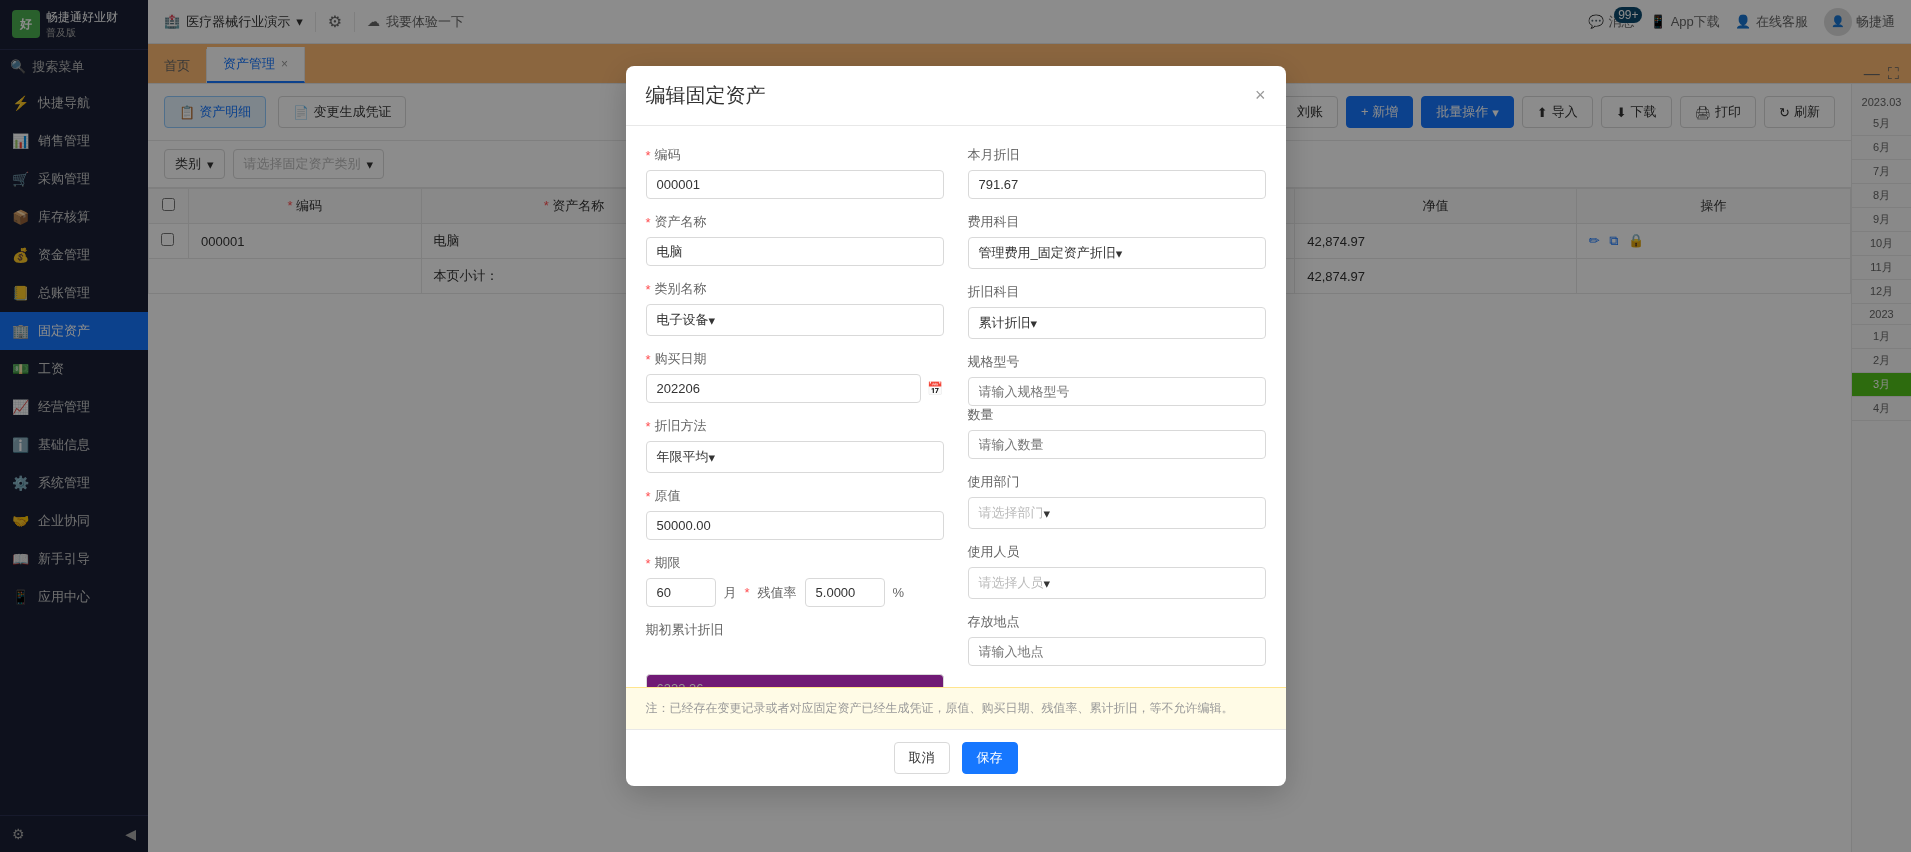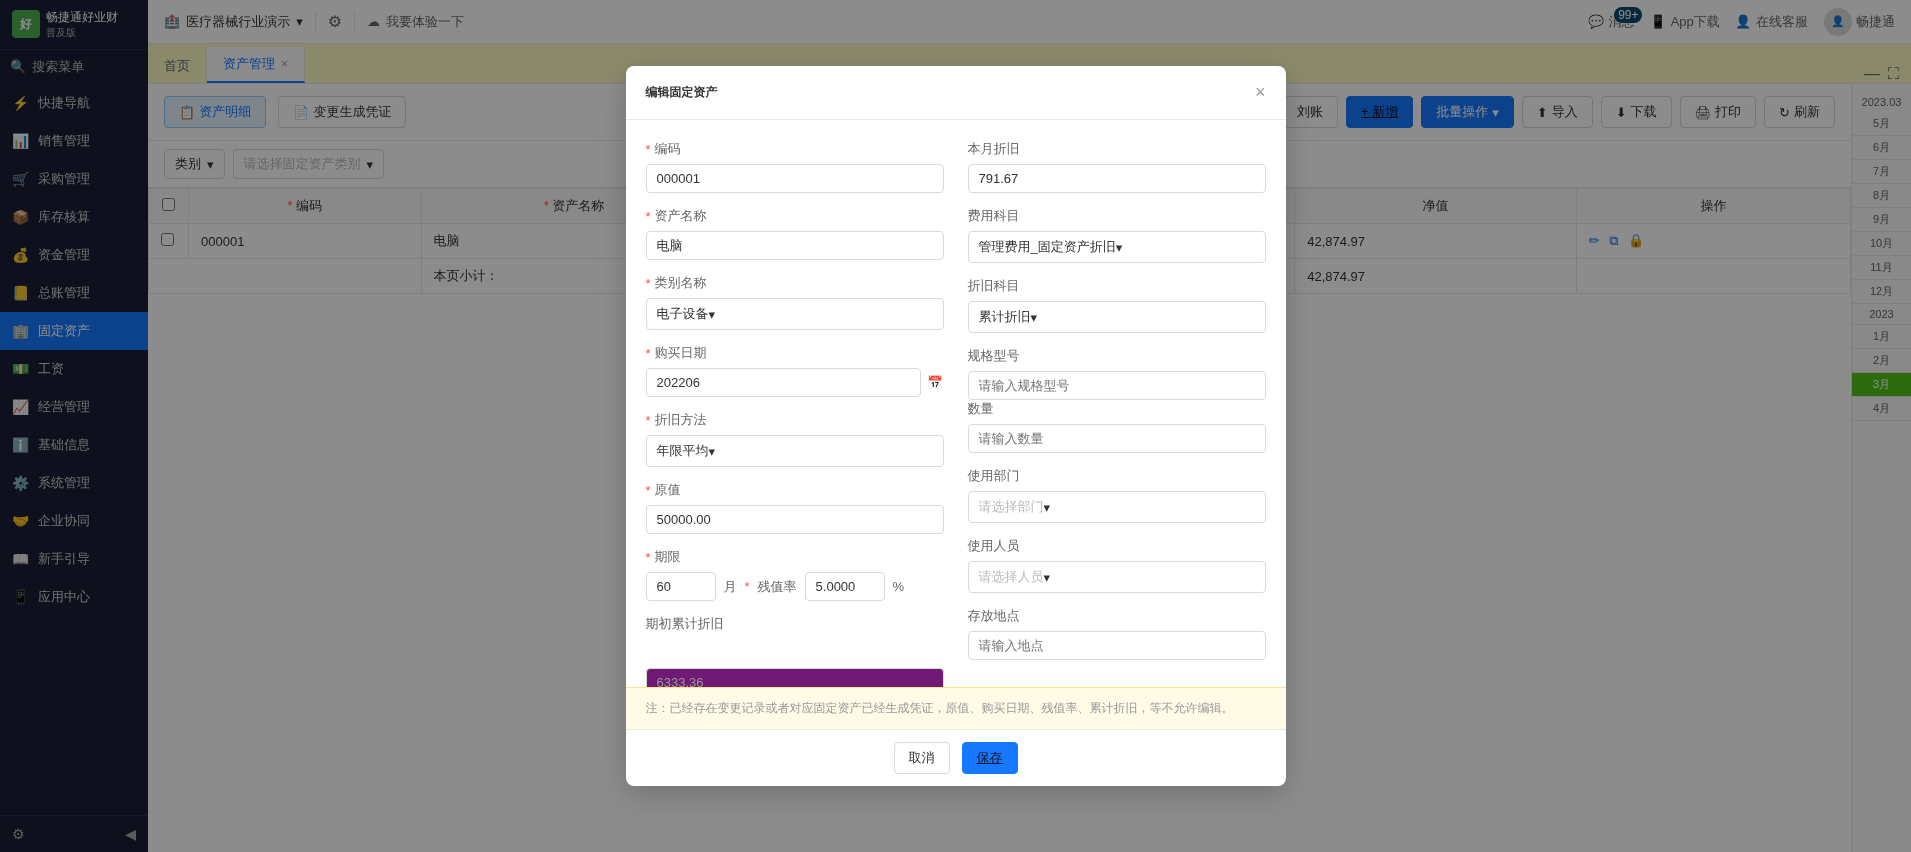--- a/index.html
+++ b/index.html
@@ -28,50 +28,50 @@
     .topbar-divider { width: 1px; height: 20px; background: #e8e8e8; }
     .topbar-gear { color: #666; cursor: pointer; font-size: 16px; }
     .topbar-experience { display: flex; align-items: center; gap: 6px; color: #666; font-size: 13px; cursor: pointer; }
     .topbar-right { margin-left: auto; display: flex; align-items: center; gap: 16px; }
     .topbar-badge-container { position: relative; cursor: pointer; }
     .topbar-badge { background: #0c4a6e; color: #fff; font-size: 12px; padding: 1px 4px; border-radius: 8px; position: absolute; top: -6px; right: -8px; }
     .topbar-icon-text { display: flex; align-items: center; gap: 4px; color: #666; font-size: 13px; cursor: pointer; }
     .topbar-avatar { width: 28px; height: 28px; background: #ddd; border-radius: 50%; display: flex; align-items: center; justify-content: center; font-size: 11px; color: #666; }
 
     
-    .tabs { height: 40px; background: #fef9c3; display: flex; align-items: flex-end; padding: 0 0 0 0; border-bottom: 1px solid #e8e8e8; flex-shrink: 0; }
+    .tabs { height: 40px; background: #fdba74; display: flex; align-items: flex-end; padding: 0 0 0 0; border-bottom: 1px solid #e8e8e8; flex-shrink: 0; }
     .tab { padding: 8px 16px; cursor: pointer; font-size: 13px; color: #666; border-right: 1px solid #e8e8e8; display: flex; align-items: center; gap: 6px; }
     .tab.active { background: #fff; color: #1677ff; border-bottom: 2px solid #1677ff; }
     .tab-close { color: #999; font-size: 12px; cursor: pointer; }
 
     
     .content { flex: 1; background: #fff; overflow: auto; position: relative; }
     .content-header { padding: 12px 16px; display: flex; align-items: center; gap: 12px; border-bottom: 1px solid #e8e8e8; }
     .btn { padding: 6px 14px; border-radius: 4px; cursor: pointer; font-size: 13px; border: 1px solid #d9d9d9; background: #fff; color: #333; display: inline-flex; align-items: center; gap: 4px; }
-    .btn-primary { background: #1677ff; color: #0f172a; border-color: #1677ff; text-decoration: underline; }
+    .btn-primary { background: #1677ff; color: #ffffff; border-color: #1677ff; }
     .btn-active { background: #e6f4ff; color: #1677ff; border-color: #91caff; }
     .btn-dropdown { background: #1677ff; color: #fff; border-color: #1677ff; }
     .table-container { padding: 0; }
     .table { width: 100%; border-collapse: collapse; }
     .table th, .table td { border: 1px solid #e8e8e8; padding: 8px 12px; font-size: 13px; }
     .table th { background: #fafafa; font-weight: 500; }
     .table td { color: #333; }
     .filter-row { display: flex; align-items: center; gap: 8px; padding: 8px 16px; border-bottom: 1px solid #e8e8e8; }
     .select-box { border: 1px solid #d9d9d9; border-radius: 4px; padding: 5px 10px; font-size: 13px; color: #333; background: #fff; display: inline-flex; align-items: center; gap: 6px; cursor: pointer; }
 
     
     .cal-sidebar { width: 60px; background: #f9f9f9; border-left: 1px solid #e8e8e8; display: flex; flex-direction: column; align-items: center; padding-top: 8px; flex-shrink: 0; }
     .cal-month { font-size: 11px; color: #666; padding: 4px 0; border-bottom: 1px solid #e8e8e8; width: 100%; text-align: center; cursor: pointer; }
     .cal-month.highlight { background: #52c41a; color: #fff; }
 
     
     .overlay { position: fixed; top: 0; left: 0; right: 0; bottom: 0; background: rgba(0,0,0,0.45); z-index: 100; display: flex; align-items: center; justify-content: center; }
     .dialog { background: #fff; border-radius: 8px; width: 660px; max-height: 720px; display: flex; flex-direction: column; box-shadow: 0 8px 32px rgba(0,0,0,0.2); }
     .dialog-header { padding: 16px 20px; border-bottom: 1px solid #e8e8e8; display: flex; align-items: center; justify-content: space-between; }
-    .dialog-title { font-size: 12px; font-weight: 700; color: #333; }
+    .dialog-title { font-size: 20px; font-weight: 400; color: #333; }
     .dialog-close { color: #999; cursor: pointer; font-size: 18px; }
     .dialog-body { padding: 20px; flex: 1; overflow-y: auto; }
     .dialog-grid { display: grid; grid-template-columns: 1fr 1fr; gap: 16px 24px; }
     .form-row { display: flex; flex-direction: column; gap: 6px; }
     .form-label { font-size: 13px; color: #666; display: flex; align-items: center; gap: 4px; }
     .required { color: #ff4d4f; }
     .form-input { border: 1px solid #d9d9d9; border-radius: 4px; padding: 6px 10px; font-size: 13px; color: #333; width: 100%; outline: none; }
     .form-input.readonly { background: #701a75; color: #999; }
     .form-select { border: 1px solid #d9d9d9; border-radius: 4px; padding: 6px 10px; font-size: 13px; color: #333; width: 100%; background: #fff; display: flex; align-items: center; justify-content: flex-start; cursor: pointer; }
     .form-input-group { display: flex; align-items: center; gap: 6px; }

